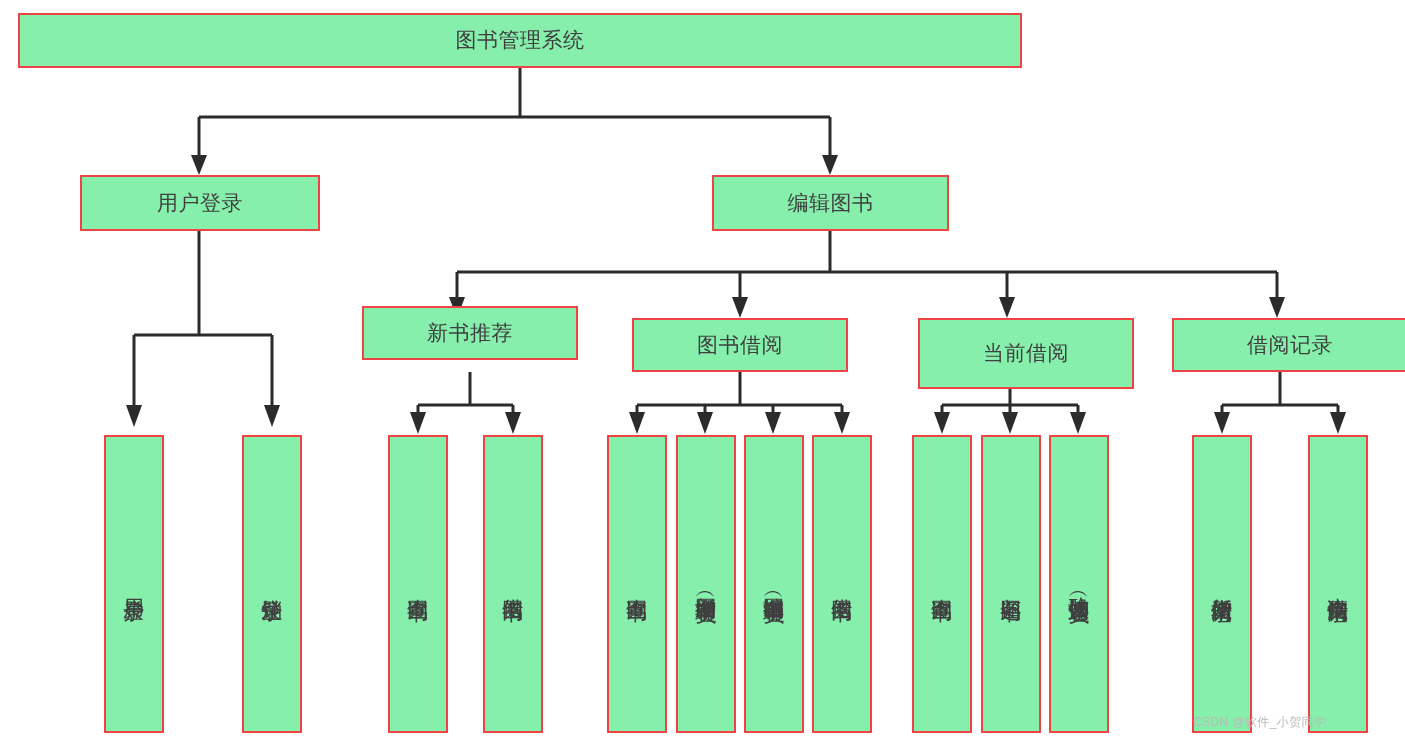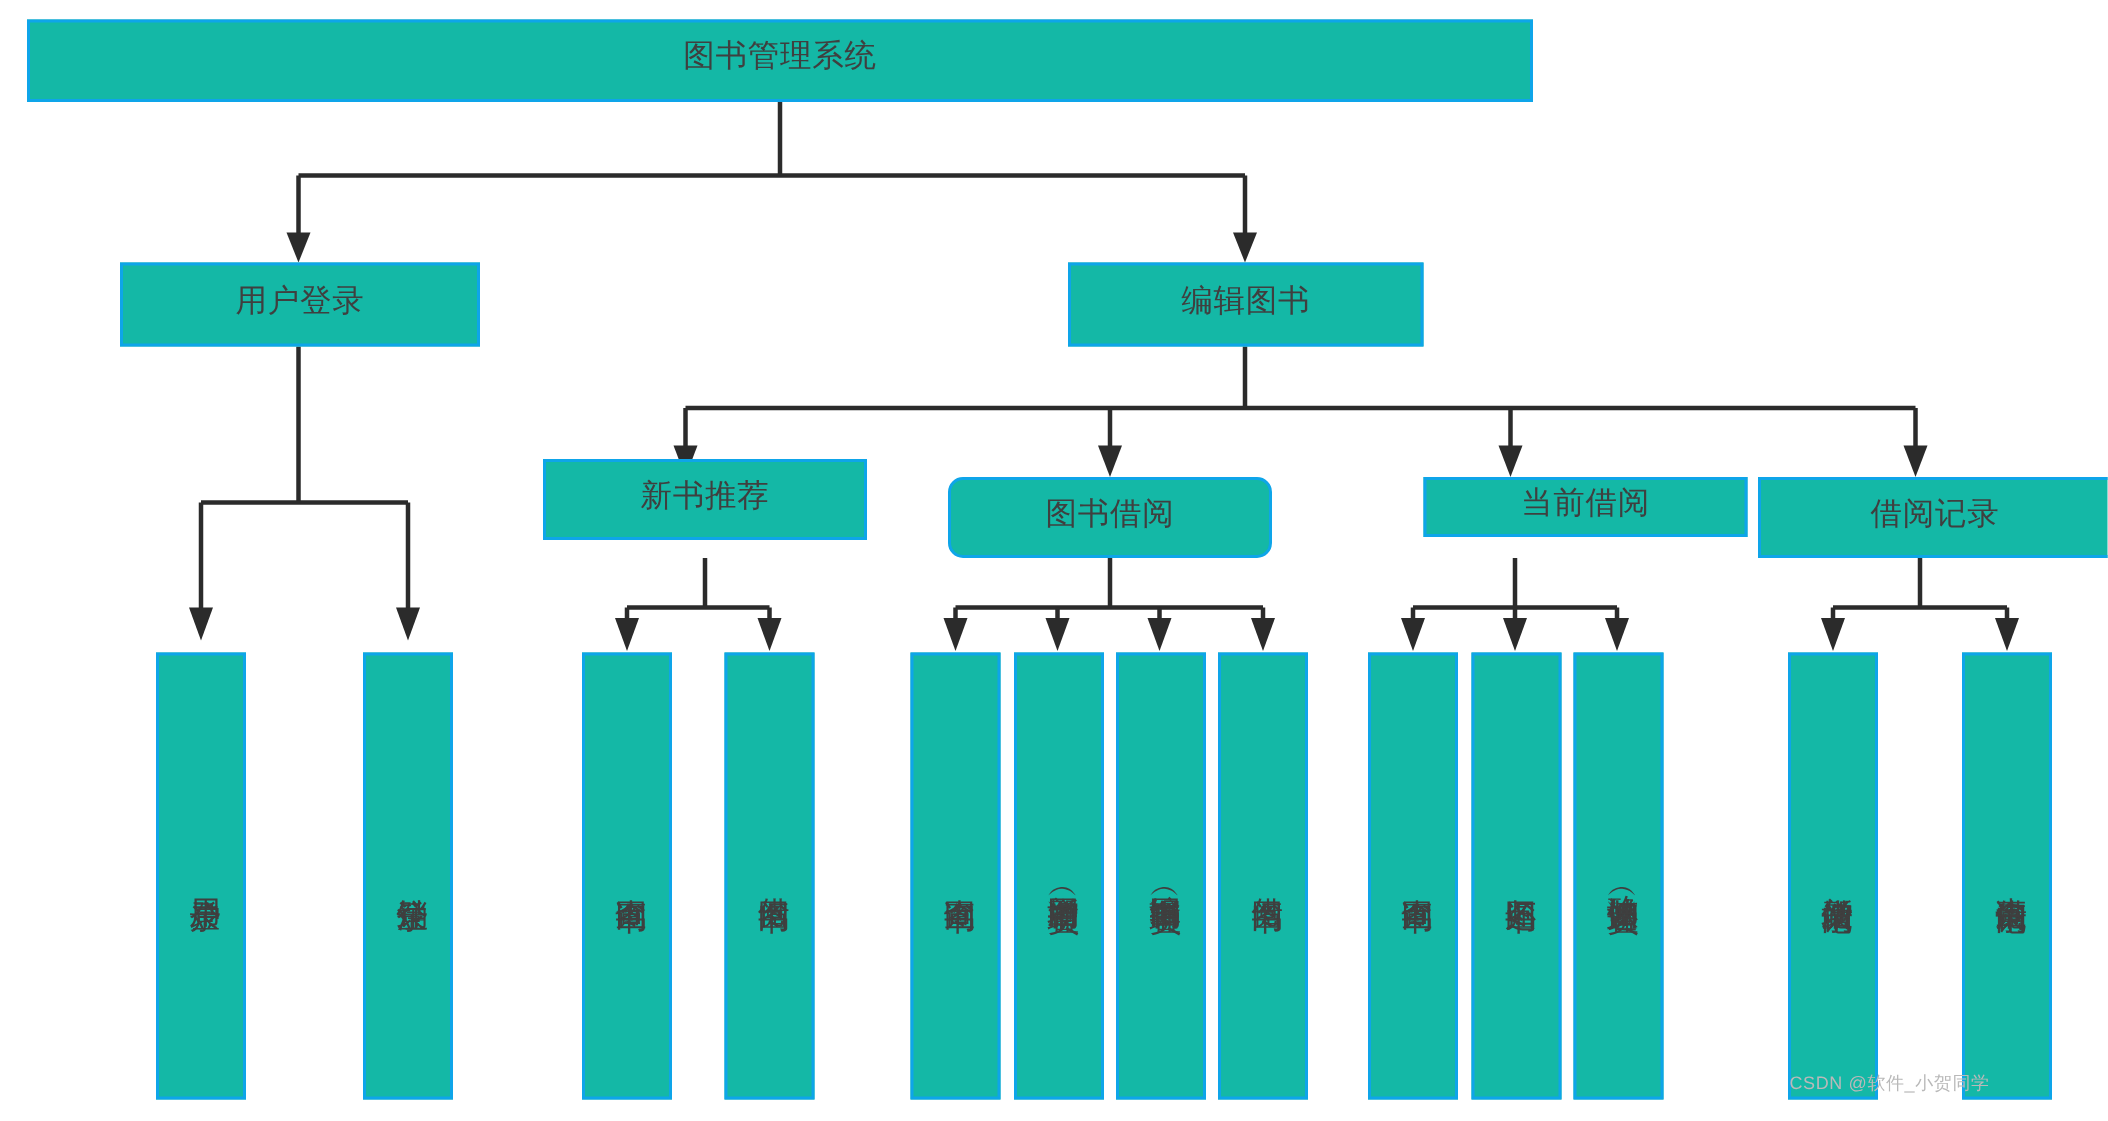--- a/index.html
+++ b/index.html
@@ -9,27 +9,26 @@
     font-family:"Liberation Sans","DejaVu Sans",sans-serif;
     overflow:hidden;
     position:relative;
   }
   #diagram{
     position:absolute;left:0;top:0;width:1405px;height:747px;
   }
   .node{
     position:absolute;
     box-sizing:border-box;
-    background:#14b8a6;
-    border:2px solid #0ea5e9;
+    background:#86efac;
+    border:2px solid #ef4444;
     display:flex;
     align-items:center;
     justify-content:center;
     color:#3d3d3d;
-    font-family:Liberation Mono, monospace;
   }
   .node .label{
     font-size:21px;
     line-height:1.15;
     letter-spacing:0.5px;
     white-space:nowrap;
     color:#3f3f3f;
   }
   
   .leaf{
@@ -142,24 +141,24 @@
   <div class="node" style="left:80px;top:175px;width:240px;height:56px;">
     <span class="label">用户登录</span>
   </div>
   <div class="node" style="left:712px;top:175px;width:237px;height:56px;">
     <span class="label">编辑图书</span>
   </div>
 
   <div class="node" style="left:362px;top:306px;width:216px;height:54px;">
     <span class="label">新书推荐</span>
   </div>
-  <div class="node" style="left:632px;top:318px;width:216px;height:54px;border-radius:10px;">
+  <div class="node" style="left:632px;top:318px;width:216px;height:54px;">
     <span class="label">图书借阅</span>
   </div>
-  <div class="node" style="left:949px;top:318px;width:216px;height:40px;">
+  <div class="node" style="left:918px;top:318px;width:216px;height:71px;">
     <span class="label">当前借阅</span>
   </div>
   <div class="node" style="left:1172px;top:318px;width:236px;height:54px;">
     <span class="label">借阅记录</span>
   </div>
 
   <div class="node leaf" style="left:104px;top:435px;width:60px;height:298px;">
     <span class="label">用户登录</span>
   </div>
   <div class="node leaf" style="left:242px;top:435px;width:60px;height:298px;">

